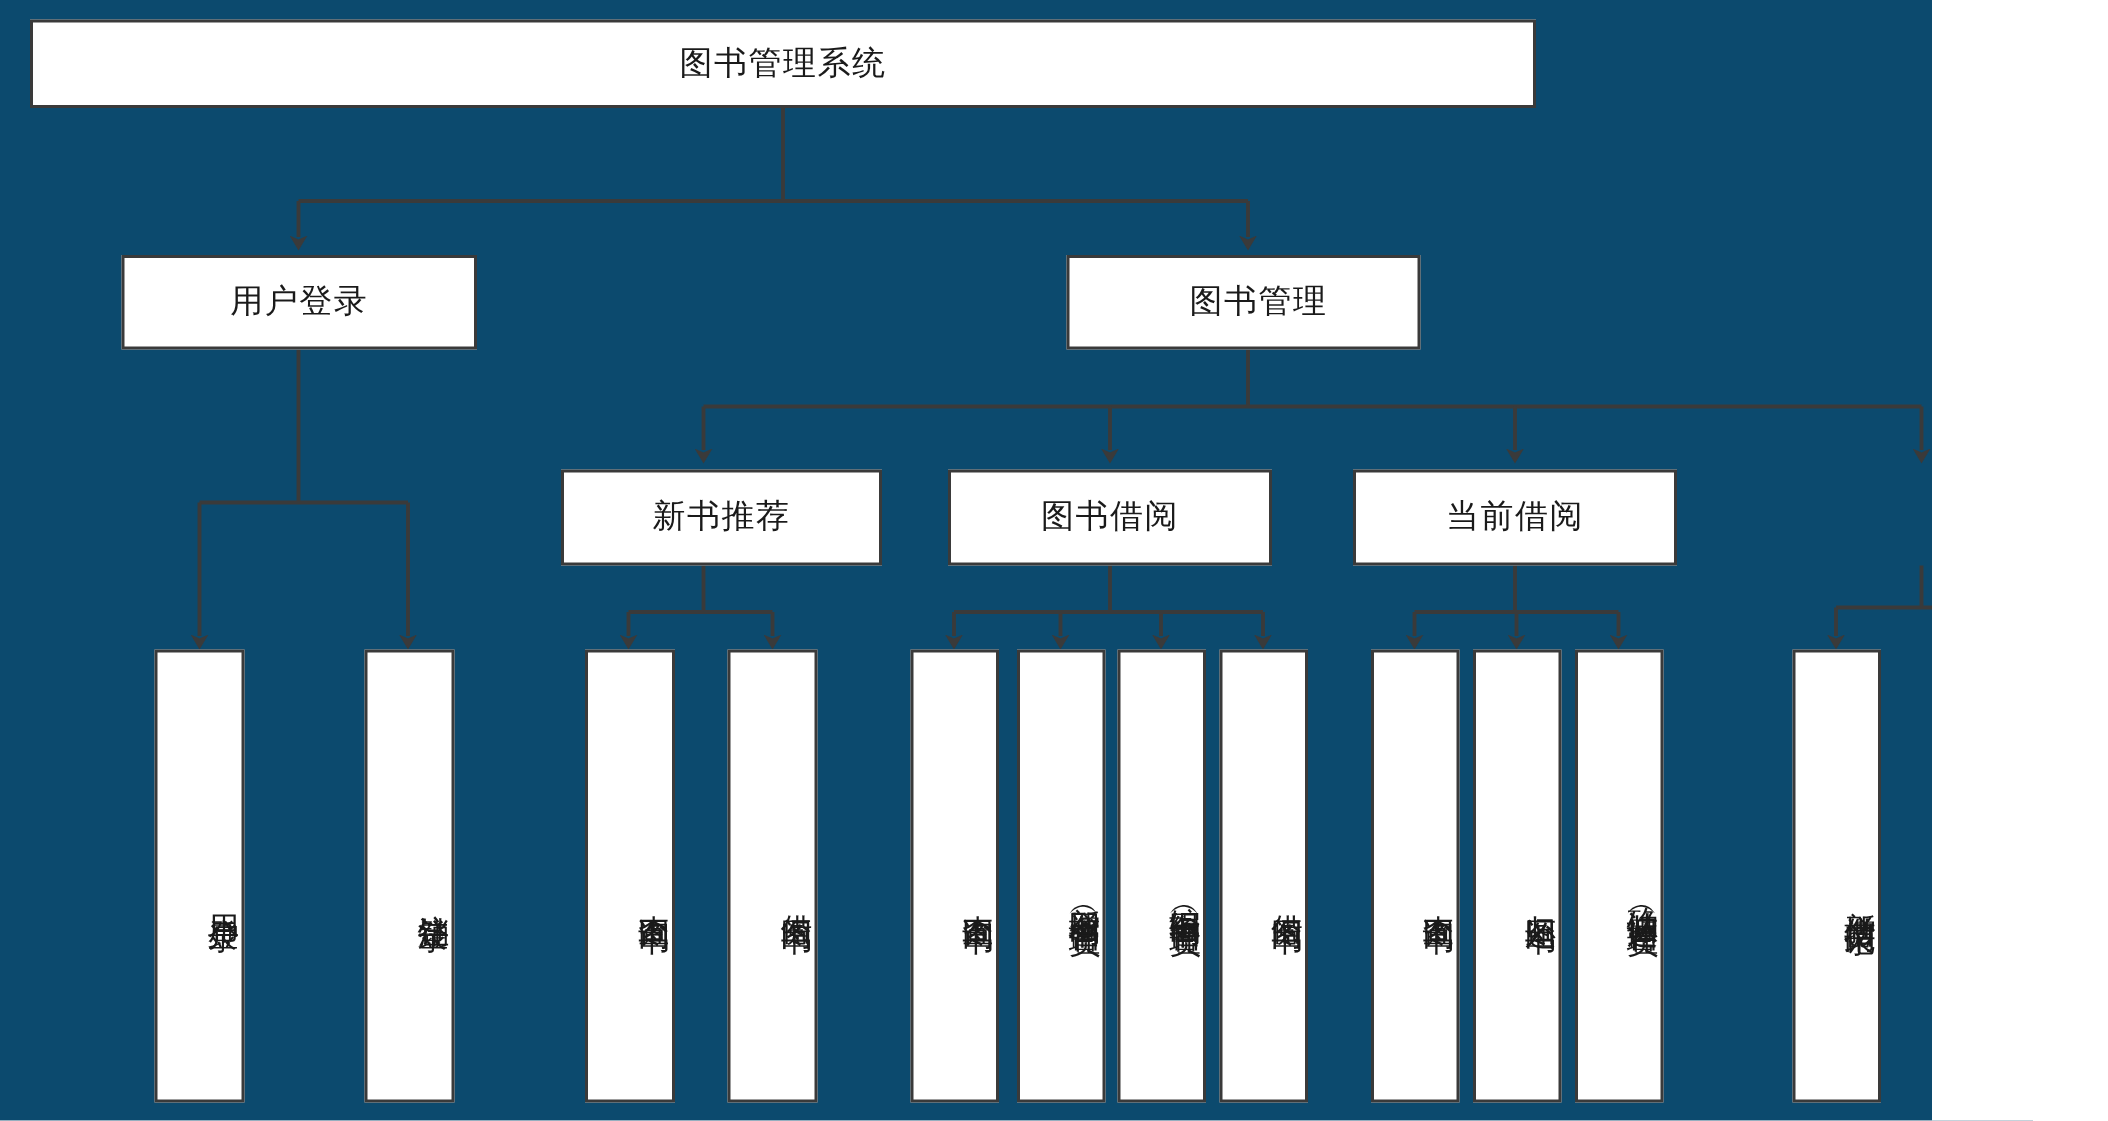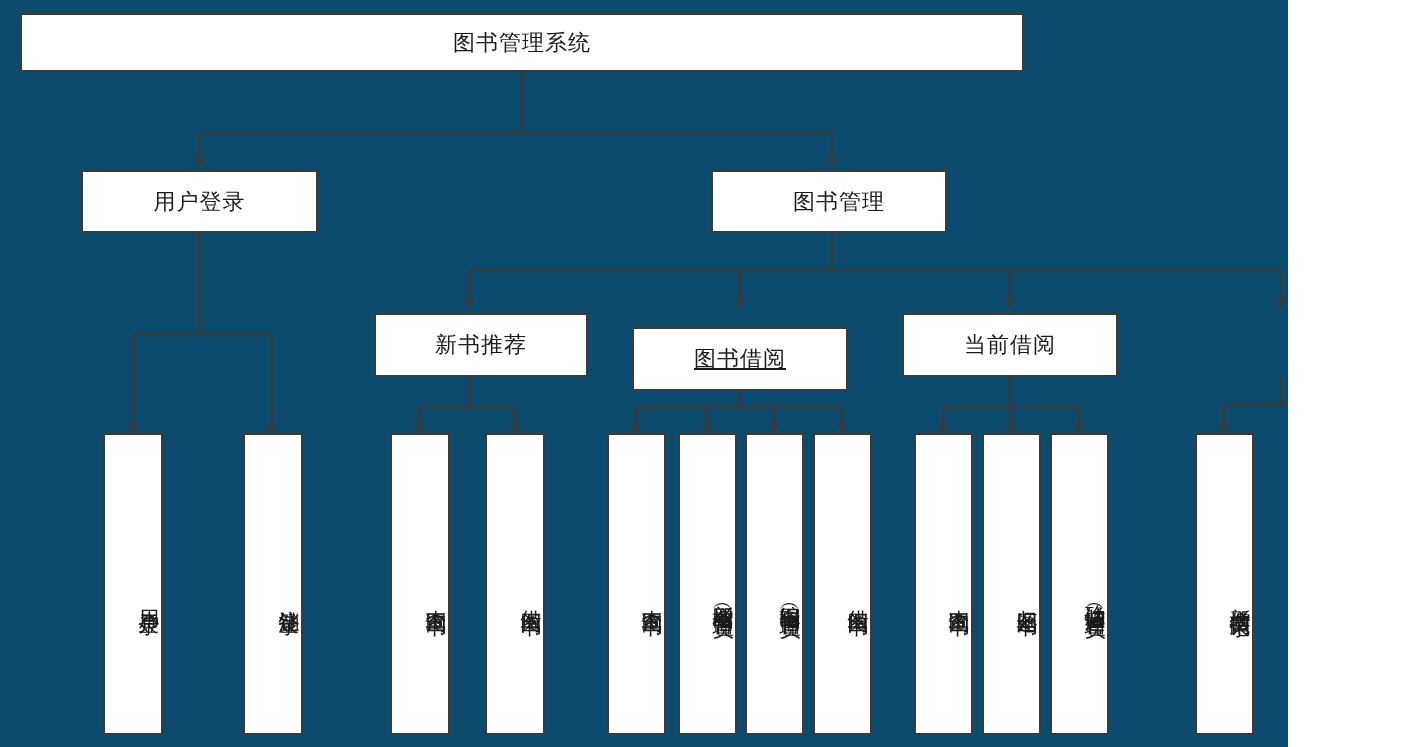--- a/index.html
+++ b/index.html
@@ -129,21 +129,21 @@
   <div class="node horiz" style="left:81px; top:170px; width:237px; height:63px;">
     <span class="lbl">用户登录</span>
   </div>
   <div class="node horiz" style="left:711px; top:170px; width:236px; height:63px;padding-left:20px;">
     <span class="lbl">图书管理</span>
   </div>
 
   <div class="node horiz" style="left:374px; top:313px; width:214px; height:64px;">
     <span class="lbl">新书推荐</span>
   </div>
-  <div class="node horiz" style="left:632px; top:327px; width:216px; height:64px;text-decoration:underline;">
+  <div class="node horiz" style="left:632px; top:313px; width:216px; height:64px;">
     <span class="lbl">图书借阅</span>
   </div>
   <div class="node horiz" style="left:902px; top:313px; width:216px; height:64px;align-items:center;">
     <span class="lbl">当前借阅</span>
   </div>
 
   <div class="node vert" style="left:103px; top:433px; width:60px; height:302px;">
     <span class="lbl">用户登录</span>
   </div>
   <div class="node vert" style="left:243px; top:433px; width:60px; height:302px;">

